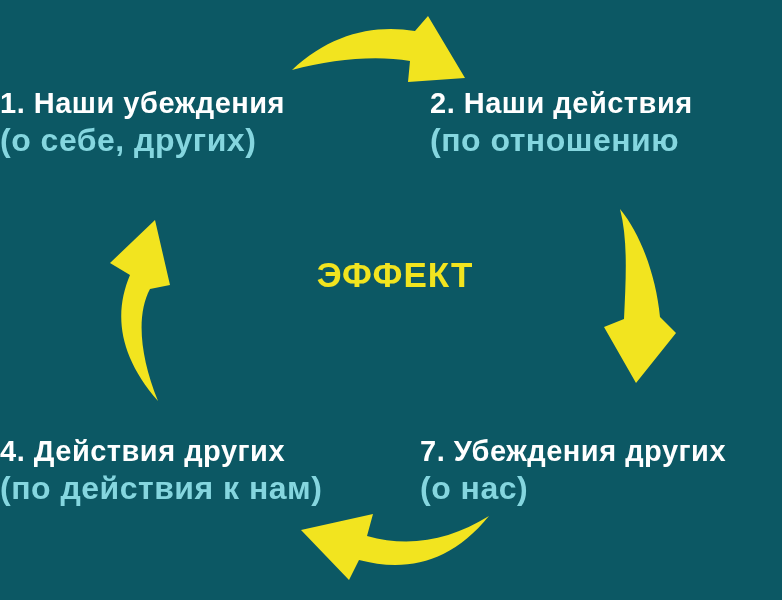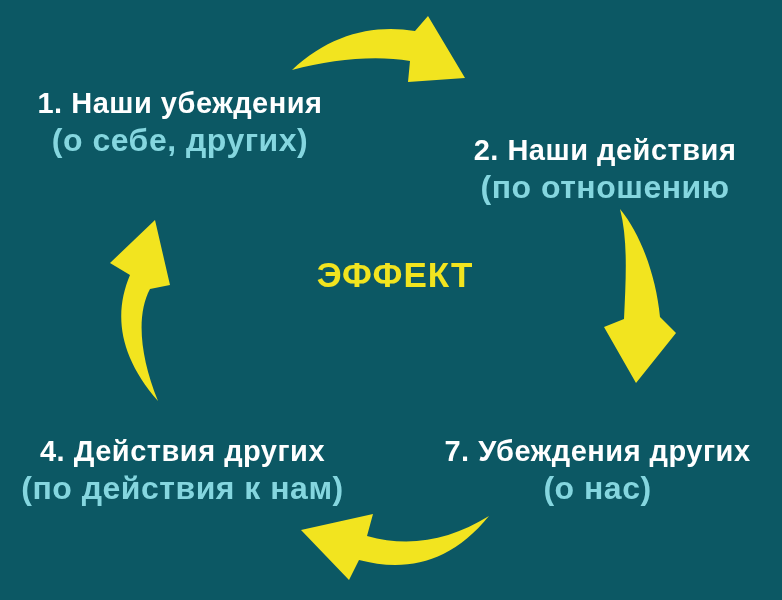--- a/index.html
+++ b/index.html
@@ -8,21 +8,20 @@
     font-family:"Liberation Sans", sans-serif;
     background:var(--bg,#0c5864);
     overflow:hidden;
   }
   .canvas{
     position:relative;width:782px;height:600px;
     background:var(--bg,#0c5864);
   }
   .step{
     position:absolute;
-    text-align:center;
     font-weight:bold;
   }
   .step .label{
     color:var(--heading,#ffffff);
     font-size:29px;
     line-height:38px;
     letter-spacing:.5px;
     white-space:nowrap;
   }
   .step .sub{
@@ -39,21 +38,21 @@
     color:var(--accent,#f2e41f);
     font-weight:bold;
     font-size:35px;
     line-height:44px;
     letter-spacing:1px;
   }
   .arrow{position:absolute;}
   .arrow path{fill:var(--accent,#f2e41f);}
   
   .step-1{left:0;top:84px;width:360px;}
-  .step-2{left:430px;top:84px;width:350px;margin-top:47px;}
+  .step-2{left:430px;top:84px;width:350px;}
   .step-3{left:420px;top:432px;width:355px;}
   .step-4{left:0;top:432px;width:365px;}
   .arrow-top{left:288px;top:12px;}
   .arrow-right{left:600px;top:205px;}
   .arrow-left{left:100px;top:215px;}
   .arrow-bottom{left:295px;top:510px;}
 </style>
 </head>
 <body style="--bg: #0c5864; --heading: #ffffff; --subtext: #85d6df; --accent: #f2e41f;">
 

